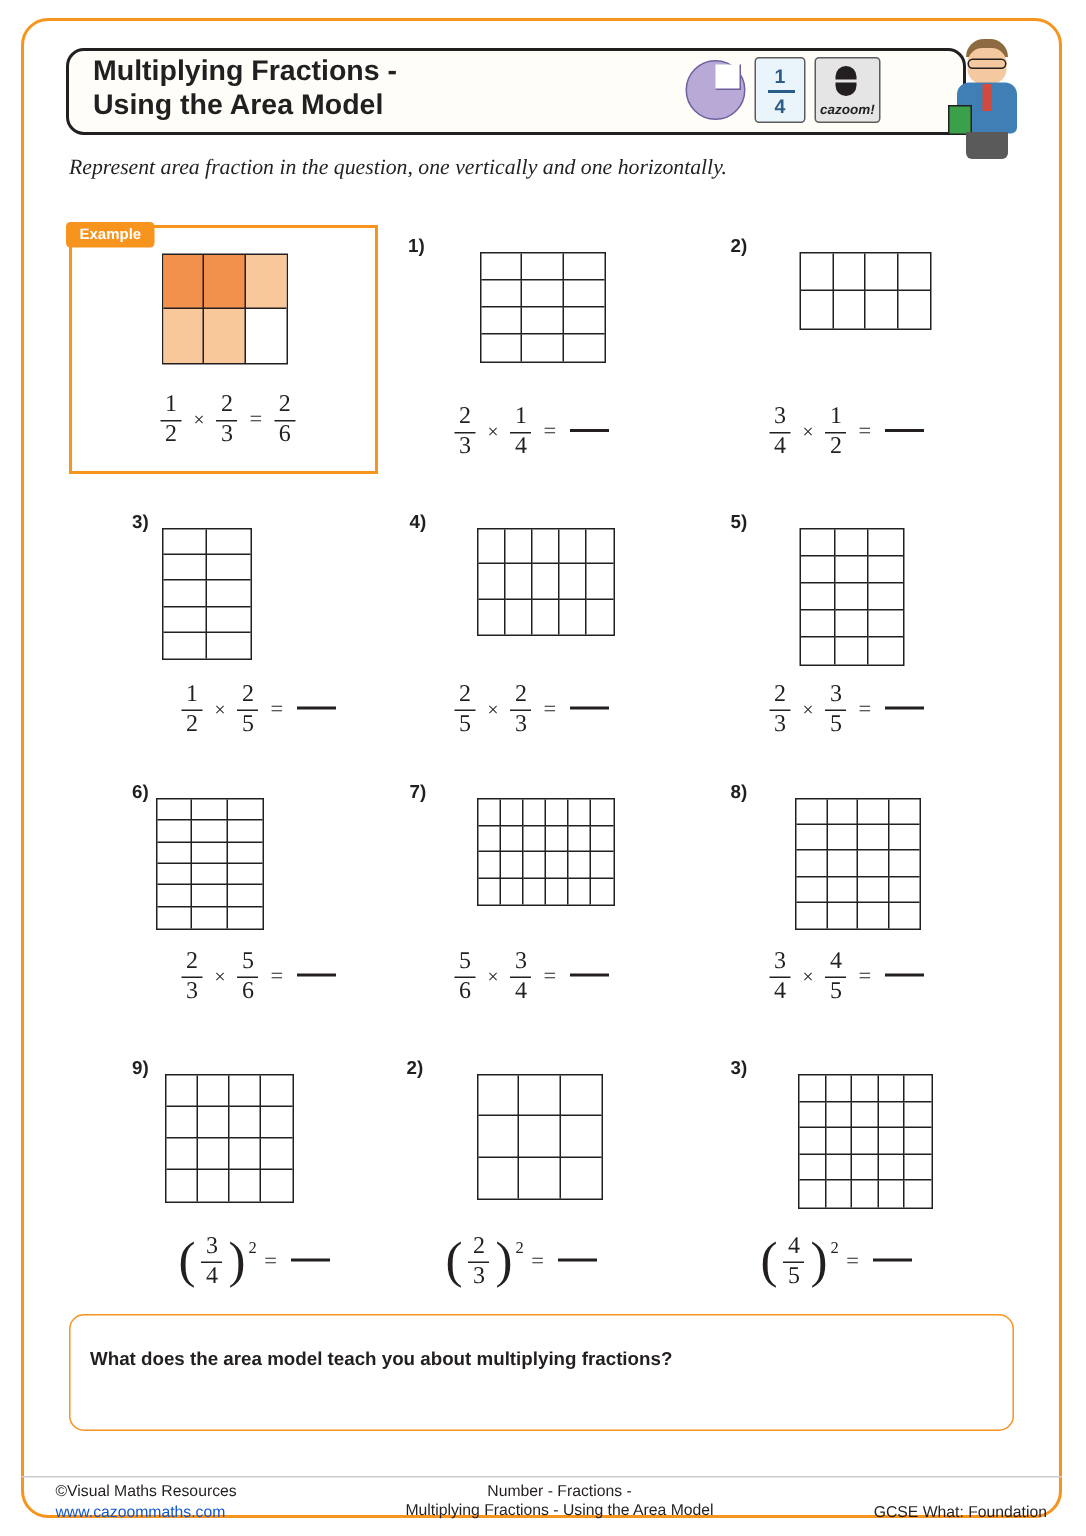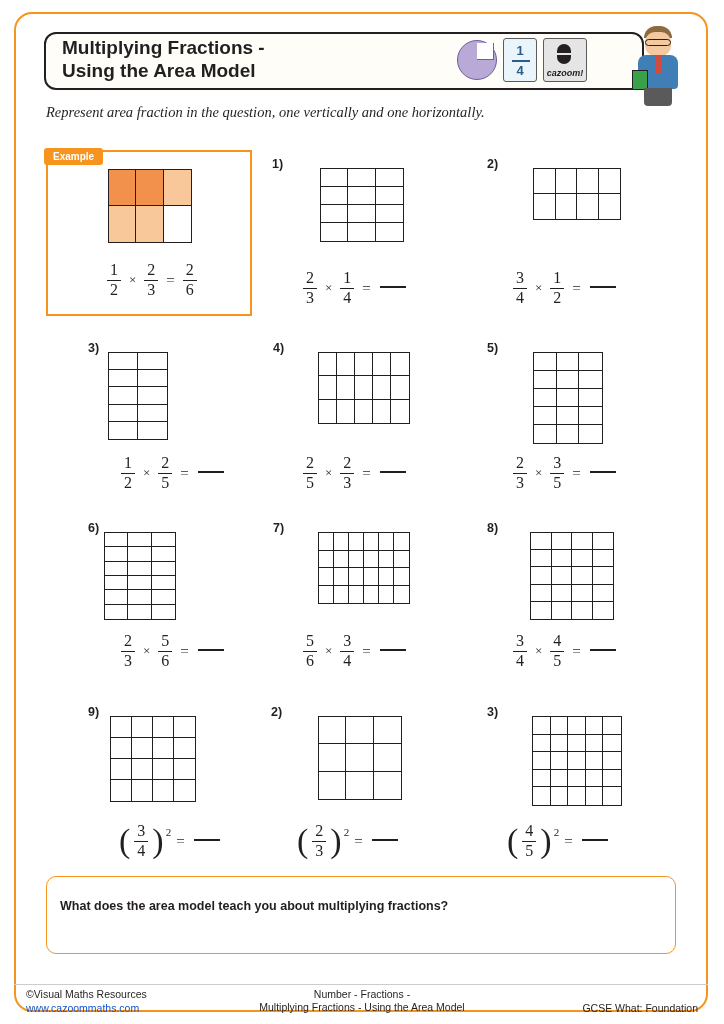--- a/index.html
+++ b/index.html
@@ -266,20 +266,21 @@
     position: absolute;
     left: 14px; top: 984px;
     width: 694px; height: 1px;
     background: #cccccc;
   }
   .footer {
     position: absolute;
     top: 988px;
     font-size: 10.5px;
     color: #231f20;
+    margin-left: 11px;
   }
   .footer-left { left: 26px; }
   .footer-left .link { color: #1155cc; display: block; margin-top: 2px; }
   .footer-center {
     left: 0; width: 724px;
     text-align: center;
     line-height: 13px;
   }
   .footer-right { right: 26px; top: 1002px; }
 </style>

